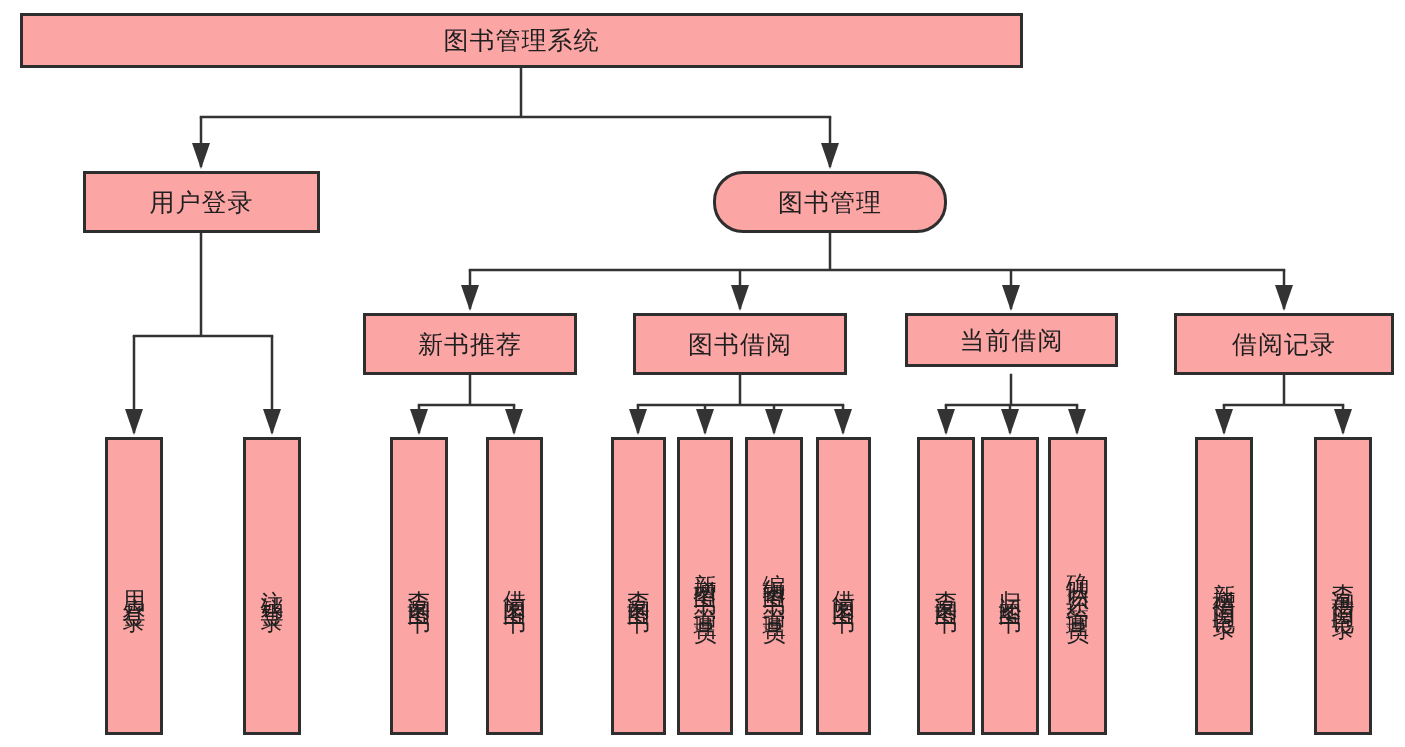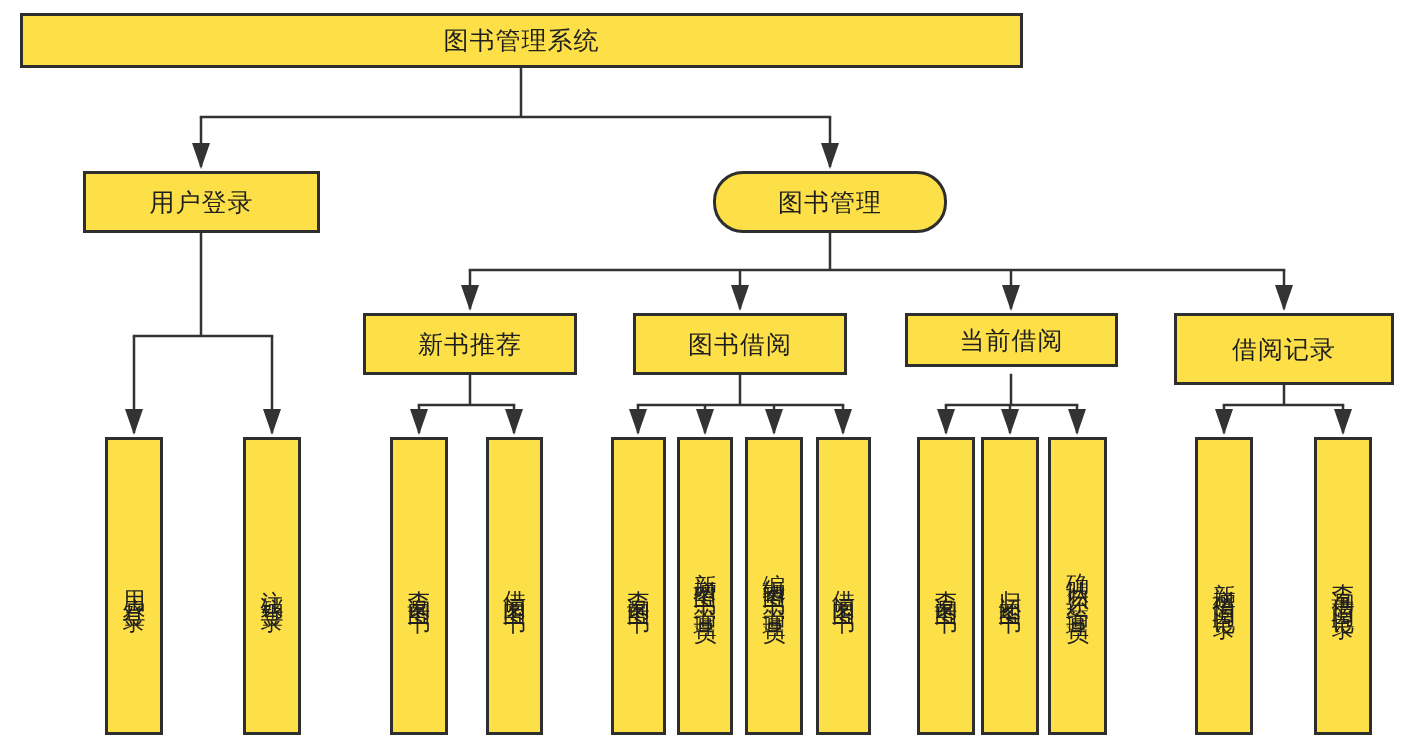--- a/index.html
+++ b/index.html
@@ -2,21 +2,21 @@
 <html><head>
 <meta charset="utf-8">
 <style>
   html,body{margin:0;padding:0;background:#ffffff;}
   .stage{
     position:relative;width:1405px;height:747px;background:#ffffff;
     font-family:"DejaVu Sans","Liberation Sans",sans-serif;overflow:hidden;
   }
   .connectors{position:absolute;left:0;top:0;z-index:1;}
   .node{
-    position:absolute;box-sizing:border-box;background:#fde047;
+    position:absolute;box-sizing:border-box;background:#fca5a5;
     border:3px solid #2e2e2e;display:flex;align-items:center;justify-content:center;
     color:#1f1f1f;z-index:2;
   }
   .h-node{font-size:25px;letter-spacing:1px;white-space:nowrap;}
   .v-node .v-label{
     writing-mode:vertical-rl;text-orientation:mixed;
     font-size:23px;letter-spacing:7px;line-height:1;white-space:nowrap;
   }
   .watermark{
     position:absolute;right:4px;bottom:6px;z-index:6;
@@ -65,21 +65,21 @@
   </svg>
 
   <div class="node h-node" style="left:20px;top:13px;width:1003px;height:55px;">图书管理系统</div>
 
   <div class="node h-node" style="left:83px;top:171px;width:237px;height:62px;">用户登录</div>
   <div class="node h-node" style="left:713px;top:171px;width:234px;height:62px;border-radius:30px;">图书管理</div>
 
   <div class="node h-node" style="left:363px;top:313px;width:214px;height:62px;">新书推荐</div>
   <div class="node h-node" style="left:633px;top:313px;width:214px;height:62px;">图书借阅</div>
   <div class="node h-node" style="left:905px;top:313px;width:213px;height:54px;">当前借阅</div>
-  <div class="node h-node" style="left:1174px;top:313px;width:220px;height:72px;">借阅记录</div>
+  <div class="node h-node" style="left:1174px;top:313px;width:220px;height:62px;">借阅记录</div>
 
   <div class="node v-node" style="left:105px;top:437px;width:58px;height:298px;">
     <span class="v-label">用户登录</span>
   </div>
   <div class="node v-node" style="left:243px;top:437px;width:58px;height:298px;">
     <span class="v-label">注销登录</span>
   </div>
 
   <div class="node v-node" style="left:390px;top:437px;width:58px;height:298px;">
     <span class="v-label">查询图书</span>

